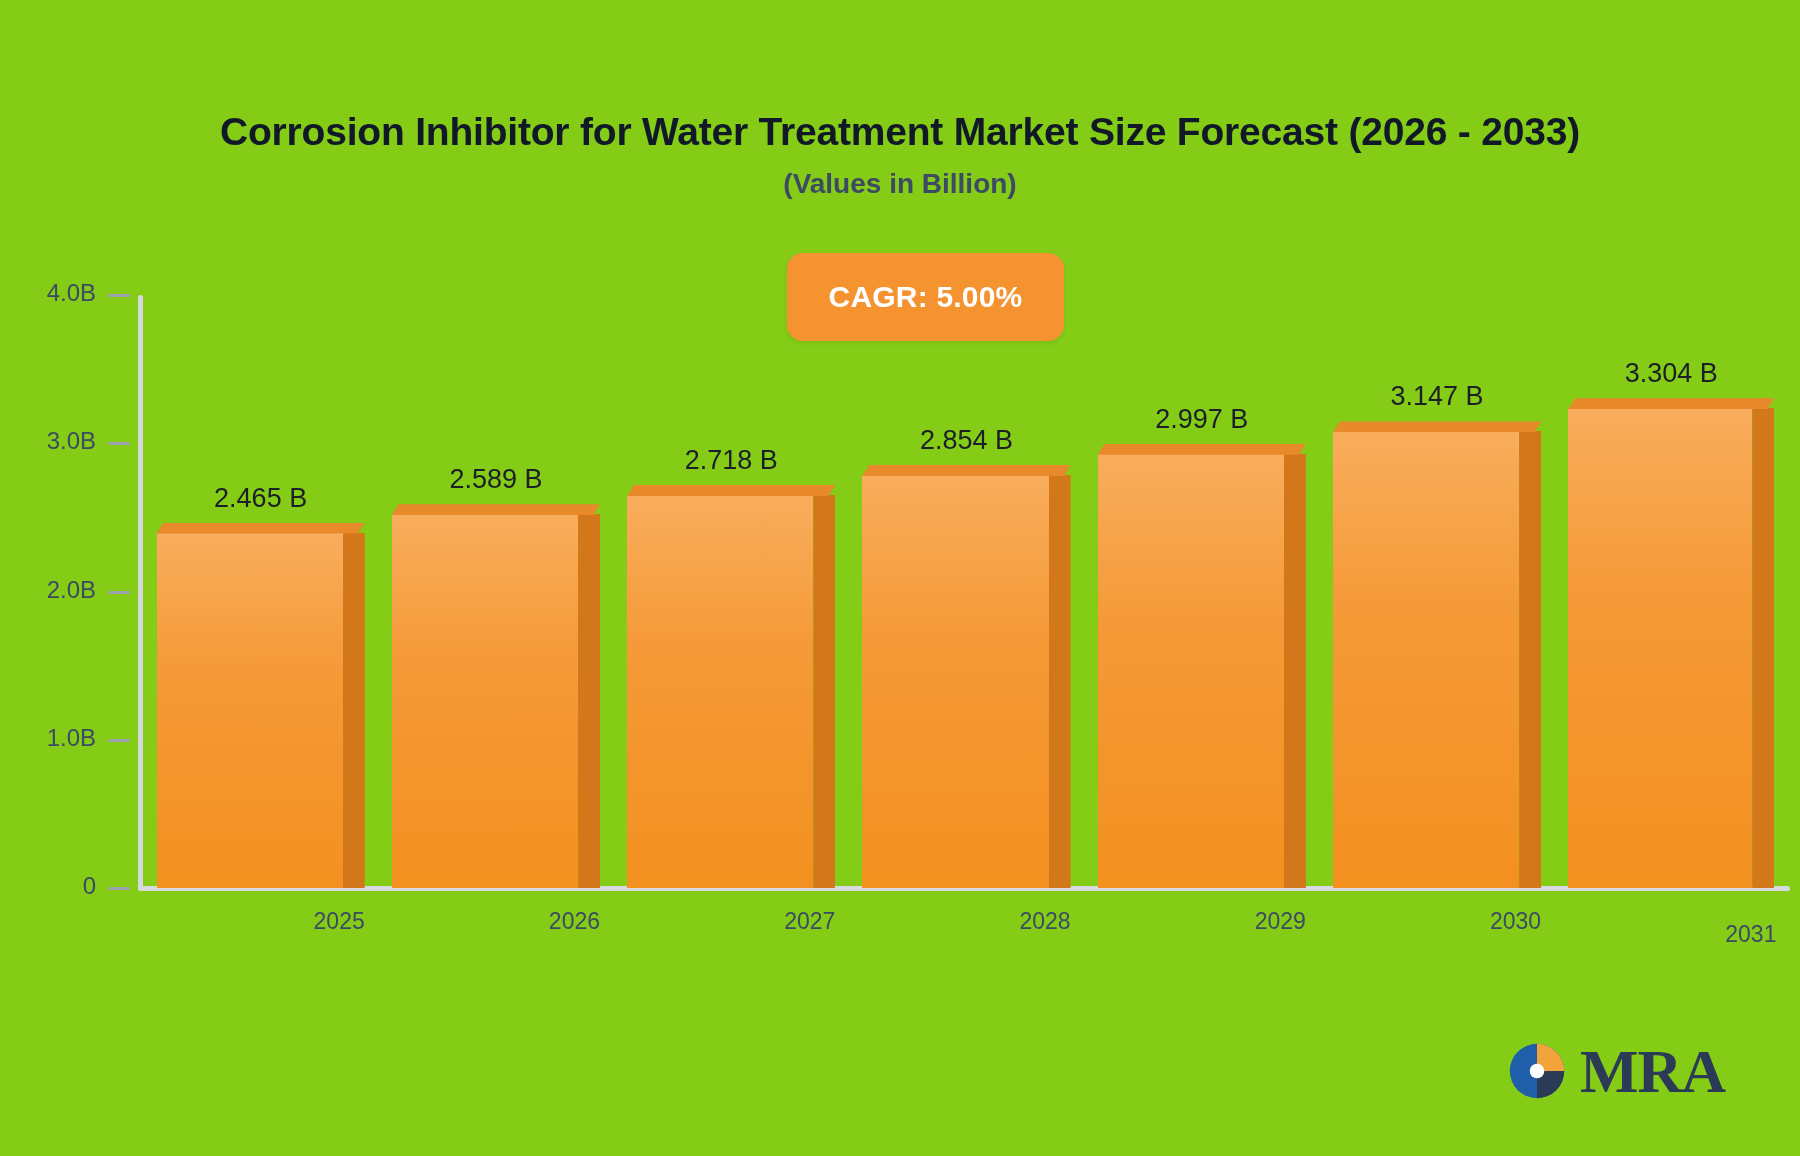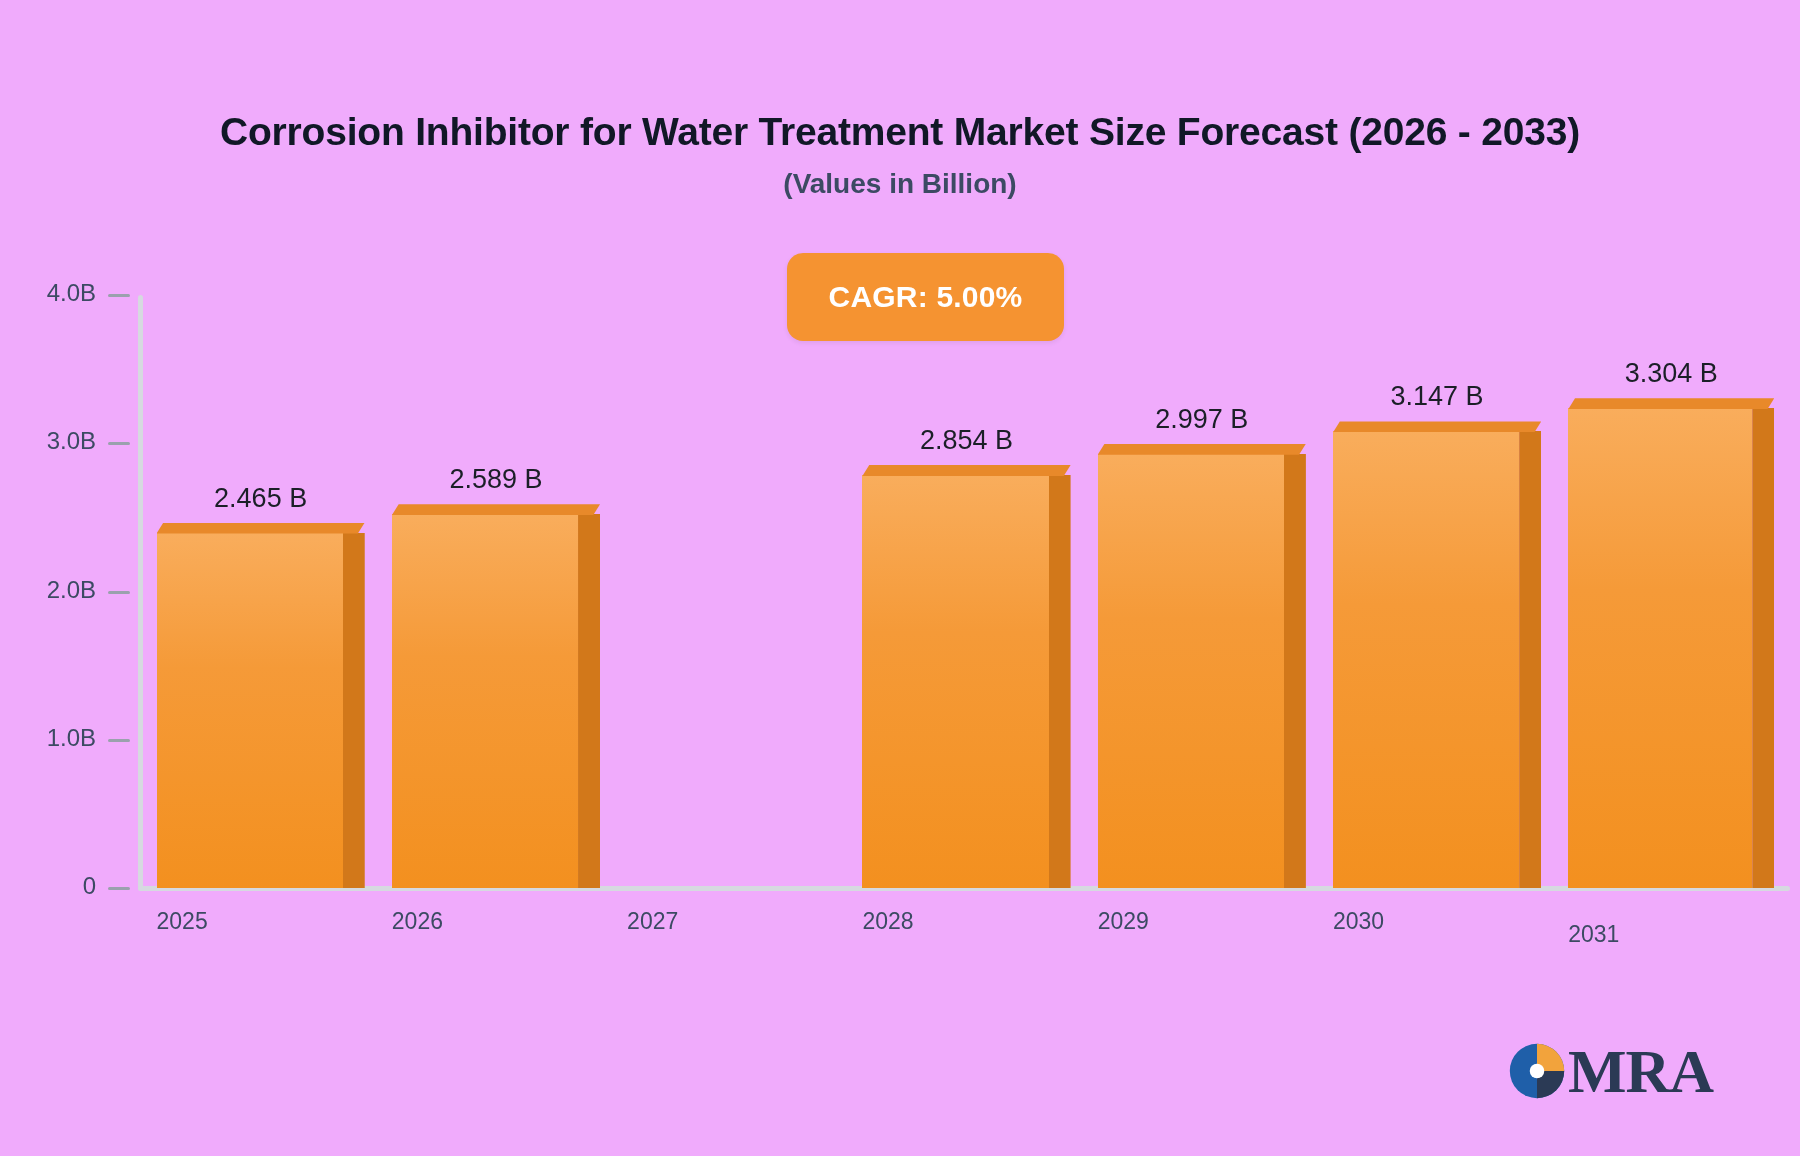--- a/index.html
+++ b/index.html
@@ -9,21 +9,21 @@
     height: 1156px;
     background: #ffffff;
     font-family: "Liberation Sans", sans-serif;
     overflow: hidden;
   }
 
   .canvas {
     position: relative;
     width: 1800px;
     height: 1156px;
-    background: #f0abfc;
+    background: #84cc16;
   }
 
   
   .title {
     position: absolute;
     top: 110px;
     left: 0;
     width: 1800px;
     text-align: center;
     font-size: 39px;
@@ -176,33 +176,33 @@
     margin-bottom: 9px;
     text-align: center;
     font-size: 27px;
     color: #1b1f27;
     white-space: nowrap;
   }
 
   .x-label {
     position: absolute;
     top: 908px;
-    text-align: left;
+    text-align: right;
     font-size: 23px;
     color: #3c4a63;
   }
 
   
   .logo {
     position: absolute;
     left: 1508px;
     top: 1040px;
     display: flex;
     align-items: center;
-    gap: 2px;
+    gap: 14px;
   }
   .logo-mark { width: 58px; height: 58px; display: block; }
   .logo-text {
     font-family: "Liberation Serif", serif;
     font-size: 62px;
     font-weight: 700;
     color: #2b3a55;
     letter-spacing: -1px;
     line-height: 1;
   }
@@ -250,20 +250,28 @@
             <div class="bar-top"></div>
             <div class="bar-label">2.465 B</div>
           </div>
         </div>
         <div class="bar-group" style="left: 248.815px; width: 208.228px;">
           <div class="bar-3d" style="height: 383.819px;">
             <div class="bar-side"></div>
             <div class="bar-front"></div>
             <div class="bar-top"></div>
             <div class="bar-label">2.589 B</div>
+          </div>
+        </div>
+        <div class="bar-group" style="left: 484.1px; width: 208.228px;">
+          <div class="bar-3d" style="height: 402.943px;">
+            <div class="bar-side"></div>
+            <div class="bar-front"></div>
+            <div class="bar-top"></div>
+            <div class="bar-label">2.718 B</div>
           </div>
         </div>
         <div class="bar-group" style="left: 719.386px; width: 208.228px;">
           <div class="bar-3d" style="height: 423.106px;">
             <div class="bar-side"></div>
             <div class="bar-front"></div>
             <div class="bar-top"></div>
             <div class="bar-label">2.854 B</div>
           </div>
         </div>

